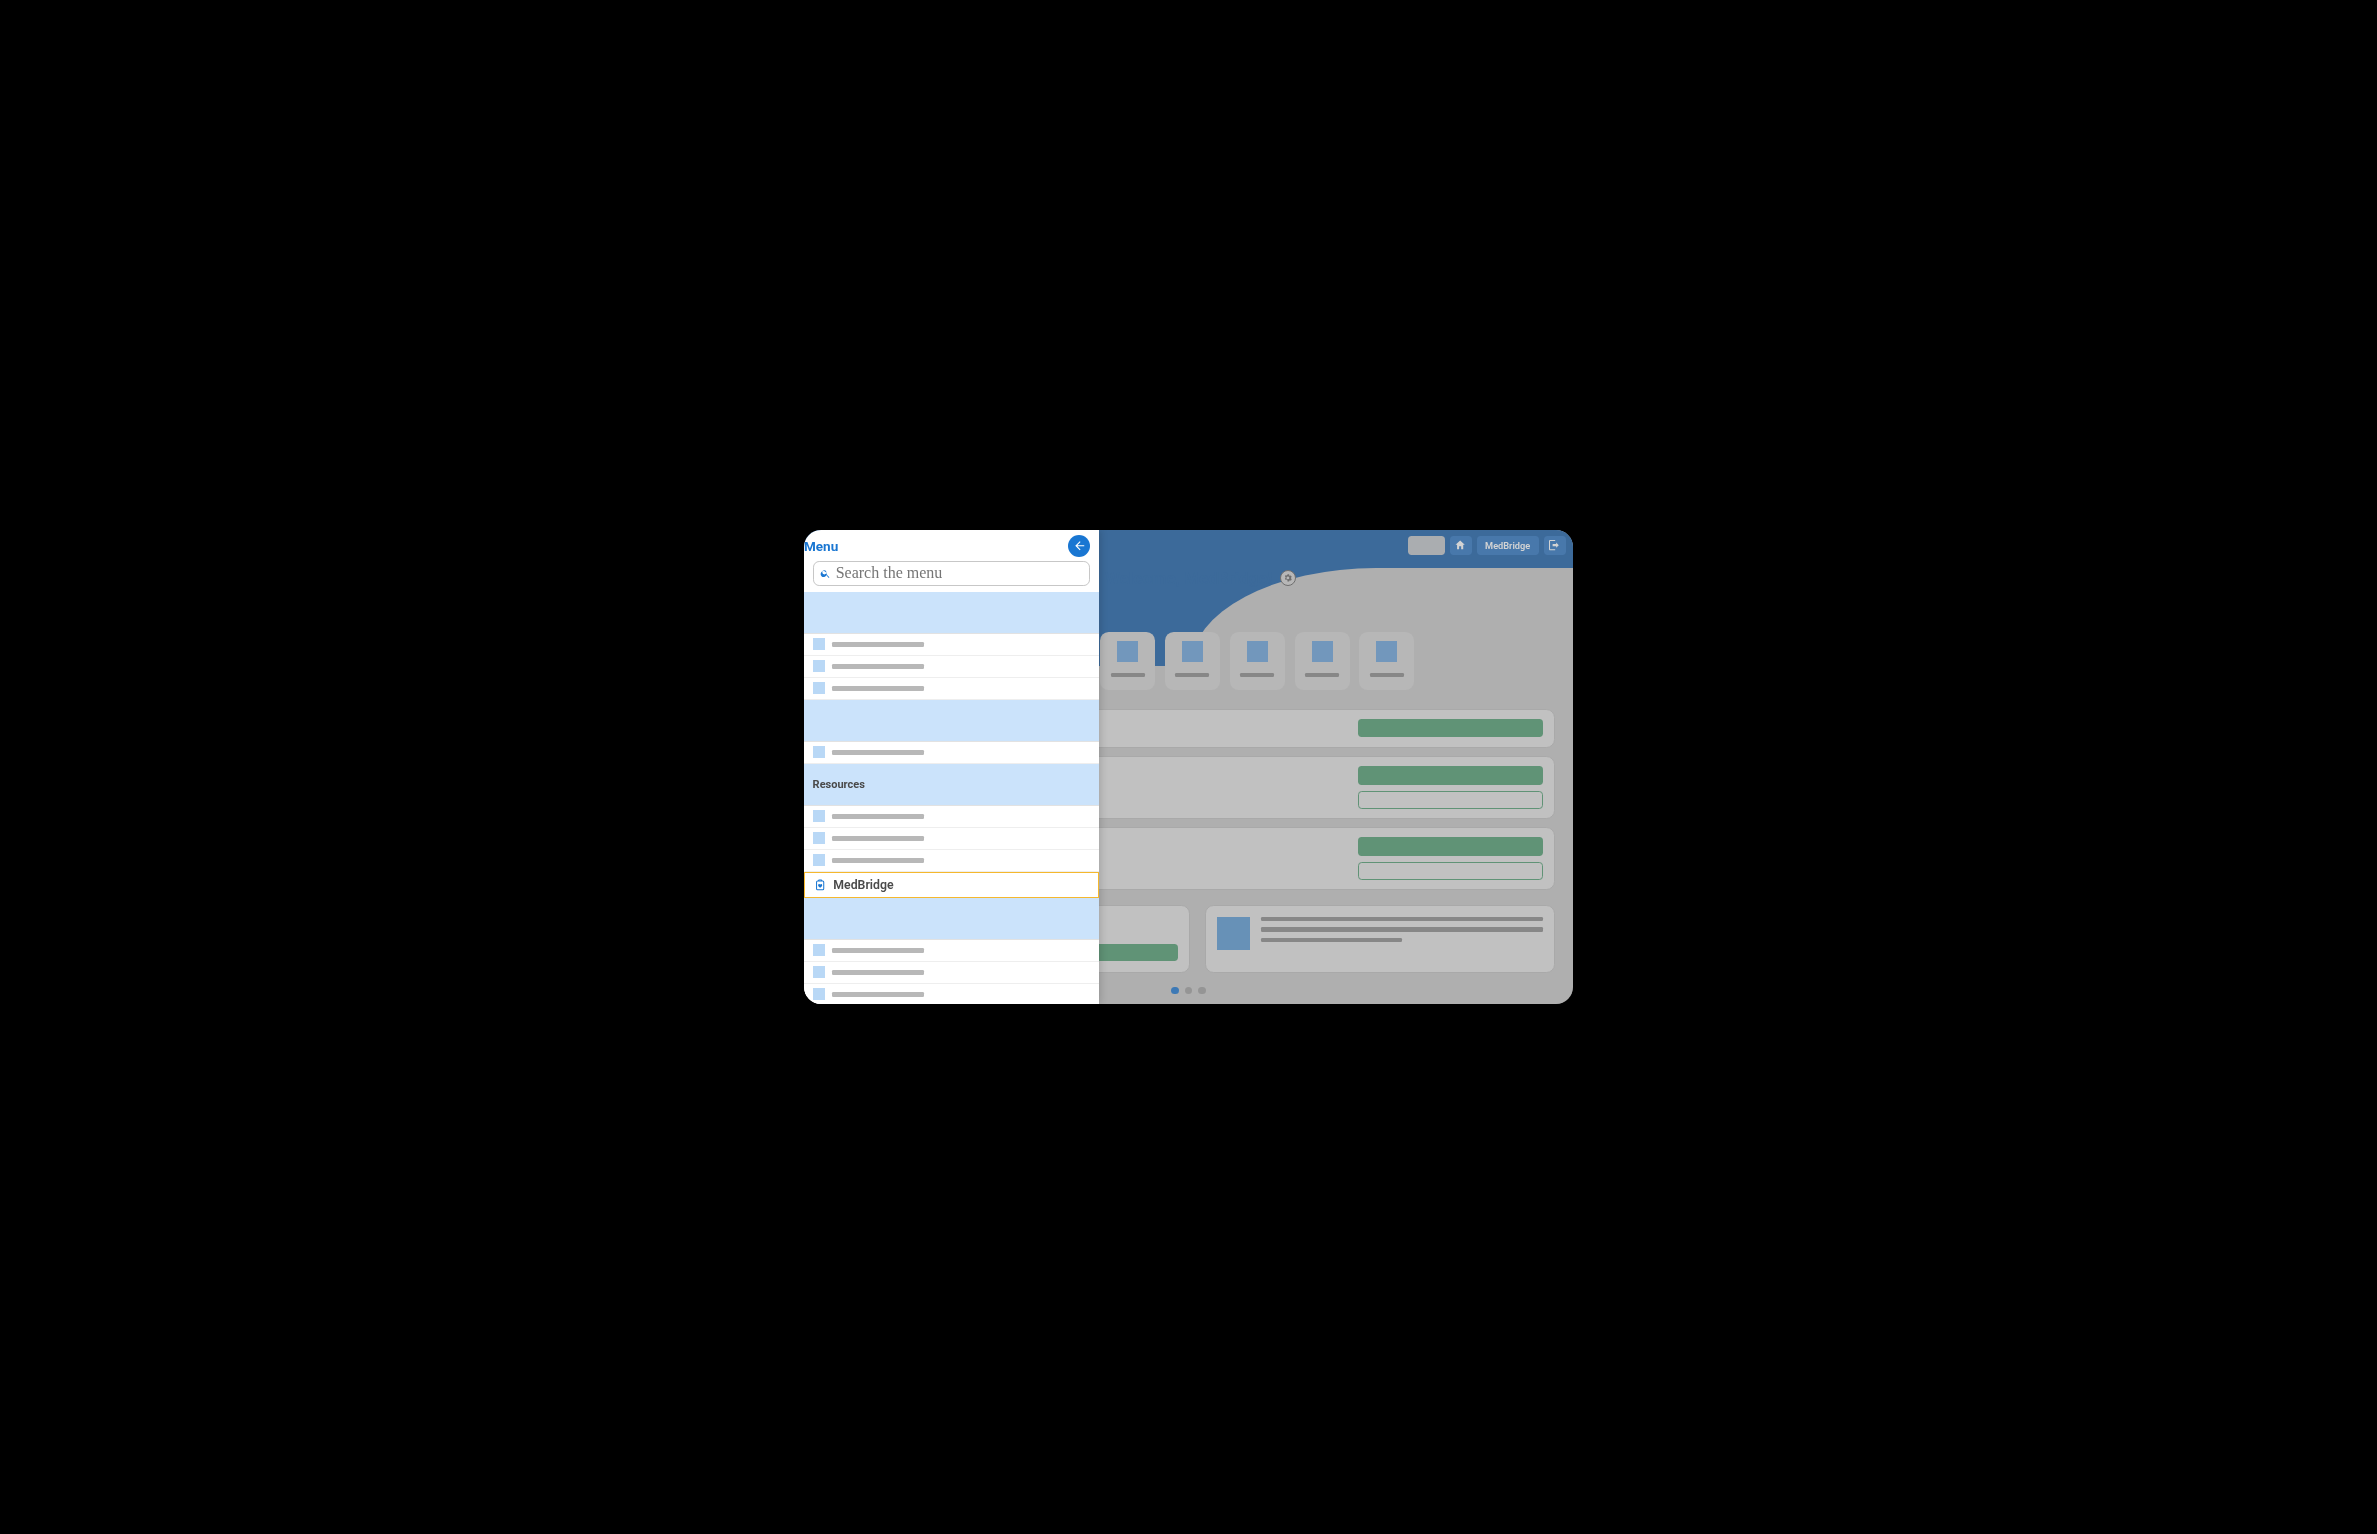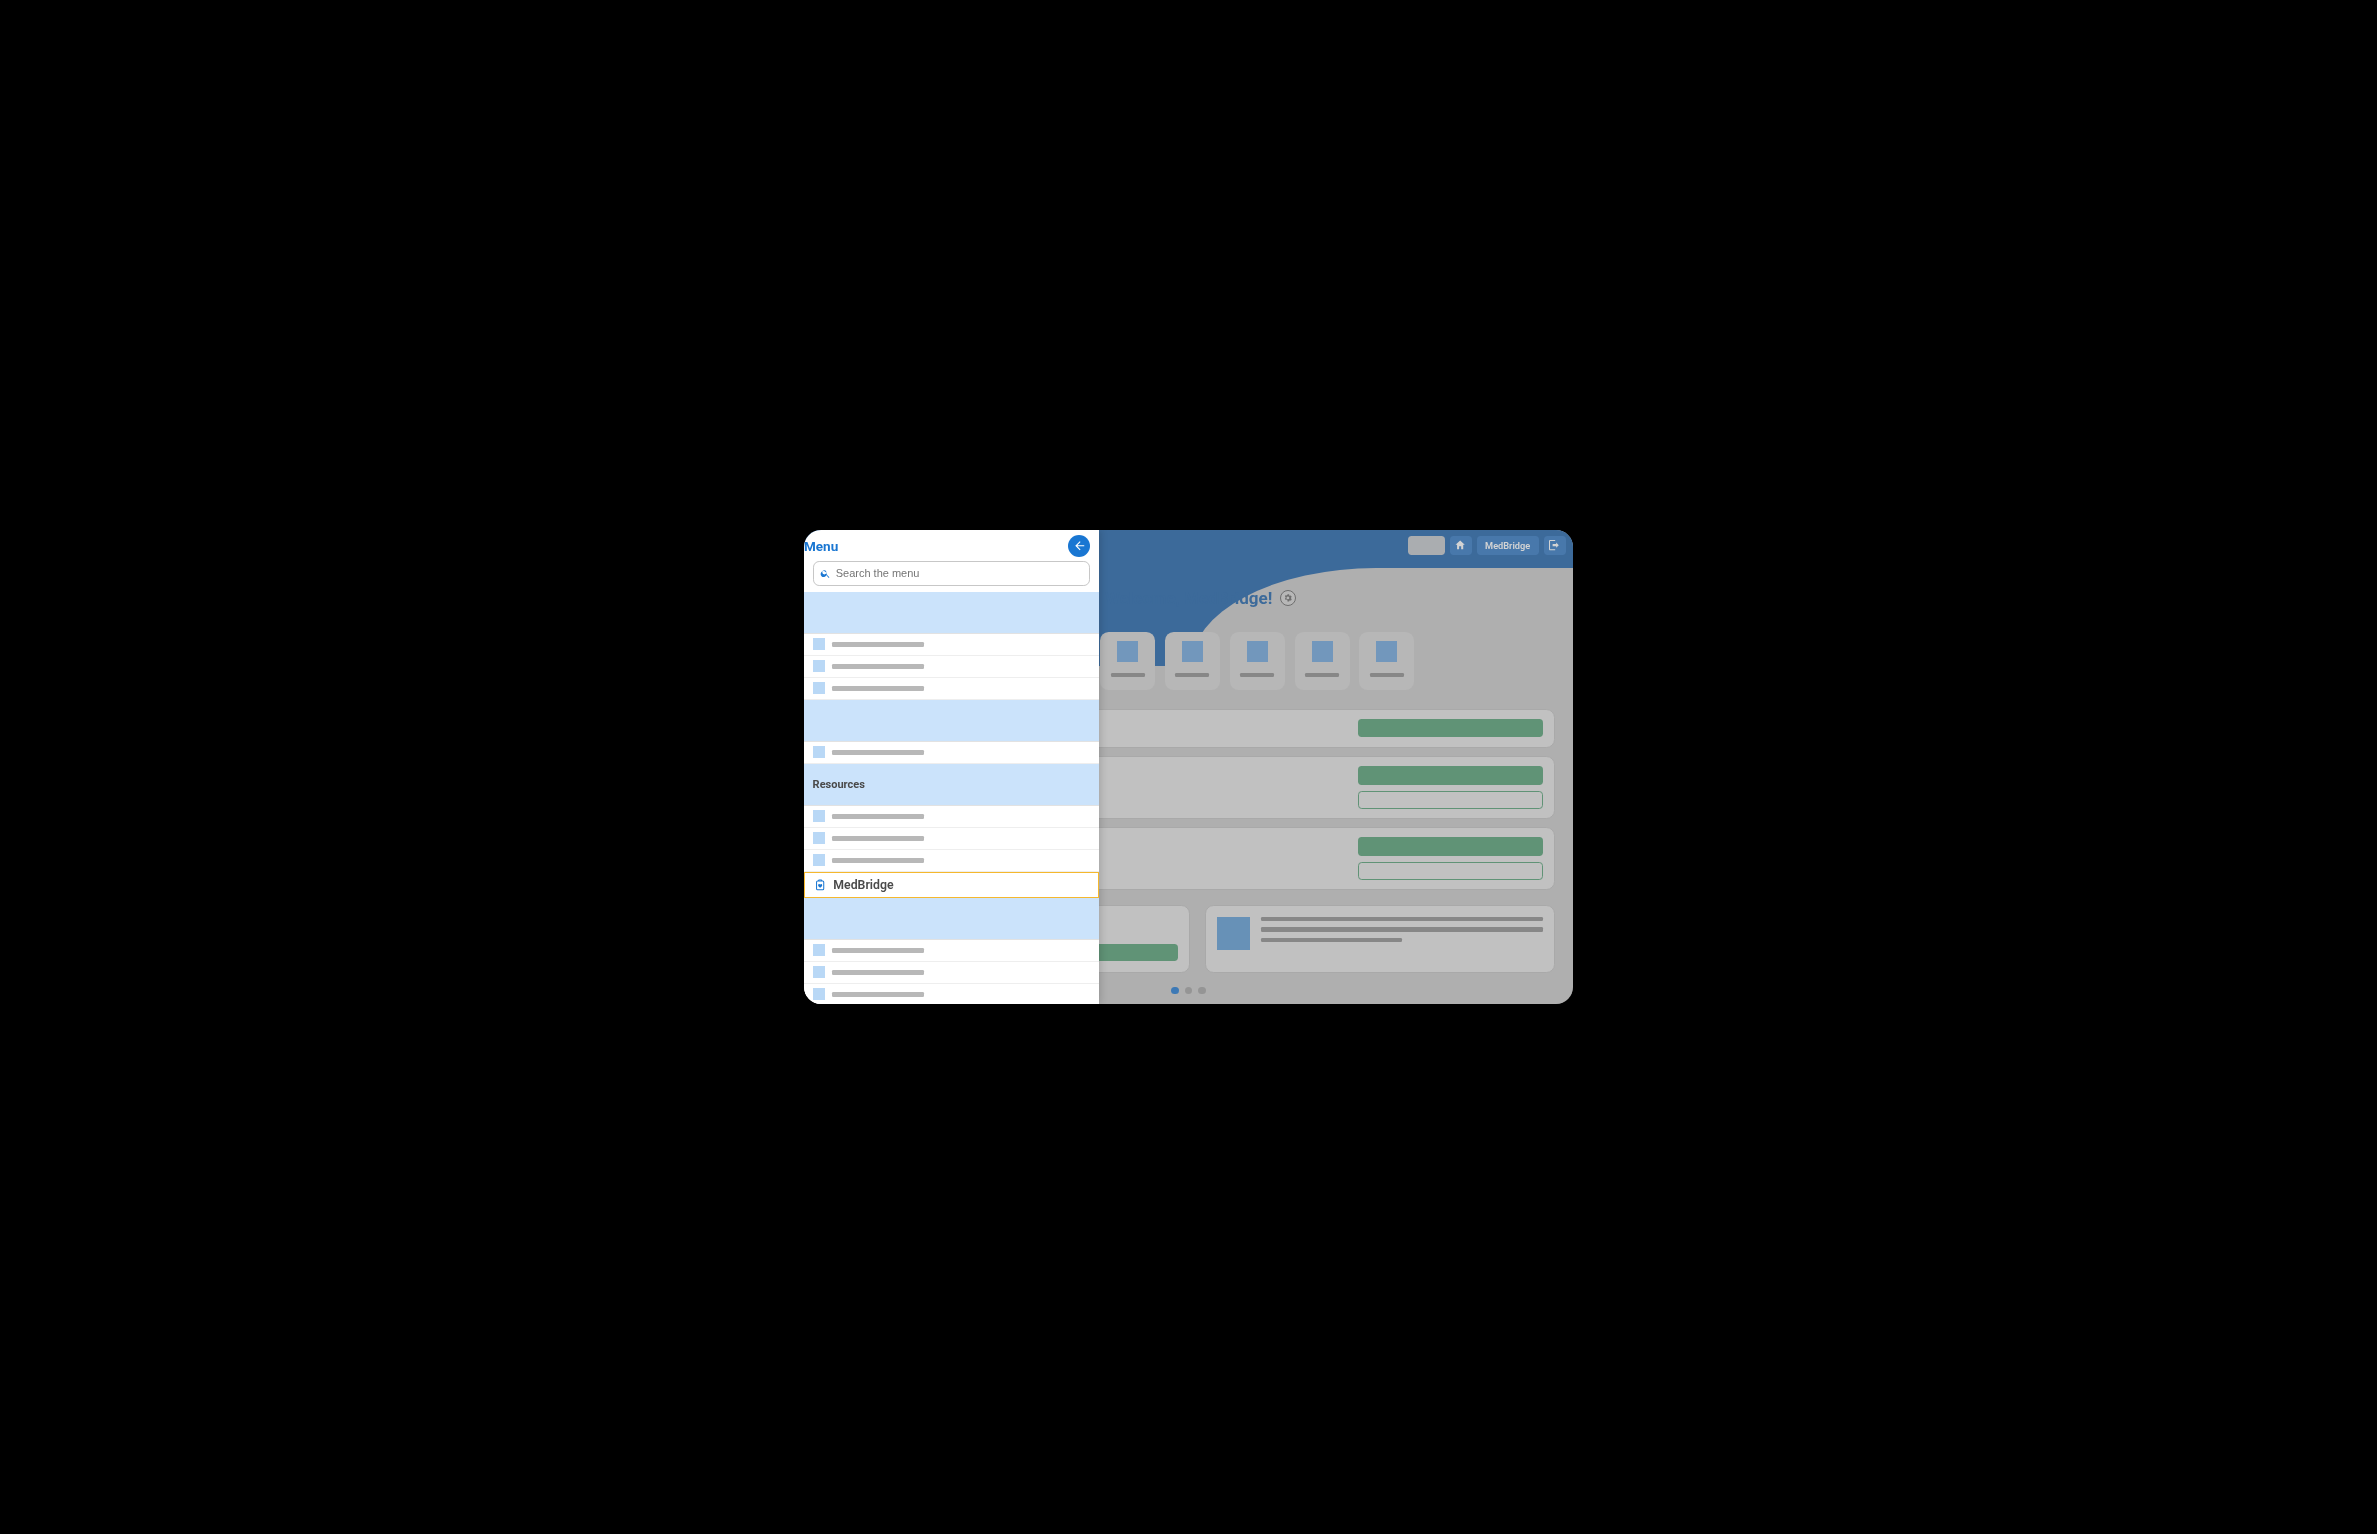--- a/index.html
+++ b/index.html
@@ -68,21 +68,20 @@
   .welcome {
     position: absolute;
     top: 7.4px; left: 301px;
     color: #175ea8;
     font-size: 17px;
     font-weight: 700;
     display: flex;
     align-items: center;
     gap: 7.4px;
     z-index: 2;
-    margin-top: 20px;
   }
   .gear-btn {
     width: 16px; height: 16px;
     border: 0.9px solid #646464;
     border-radius: 50%;
     display: flex; align-items:center; justify-content:center;
     background:#d4d4d4;
   }
   .tile-row {
     position: absolute;
@@ -205,23 +204,24 @@
     border-radius: 6.2px;
     display: flex;
     align-items: center;
     padding: 0 6.2px;
     gap: 4.9px;
   }
   .search-field input {
     border: none;
     outline: none;
     flex: 1;
-    font-size: 11px;
+    font-size: 16px;
     color: #555;
     background: transparent;
+    font-family: Liberation Serif, serif;
   }
   .search-field svg { fill:#1976d2; }
 
   .menu-scroll { flex:1; overflow-y:auto; }
   .menu-section-head {
     height: 42px;
     background: #cbe3fb;
     display: flex;
     align-items: center;
     padding: 0 8.6px;

